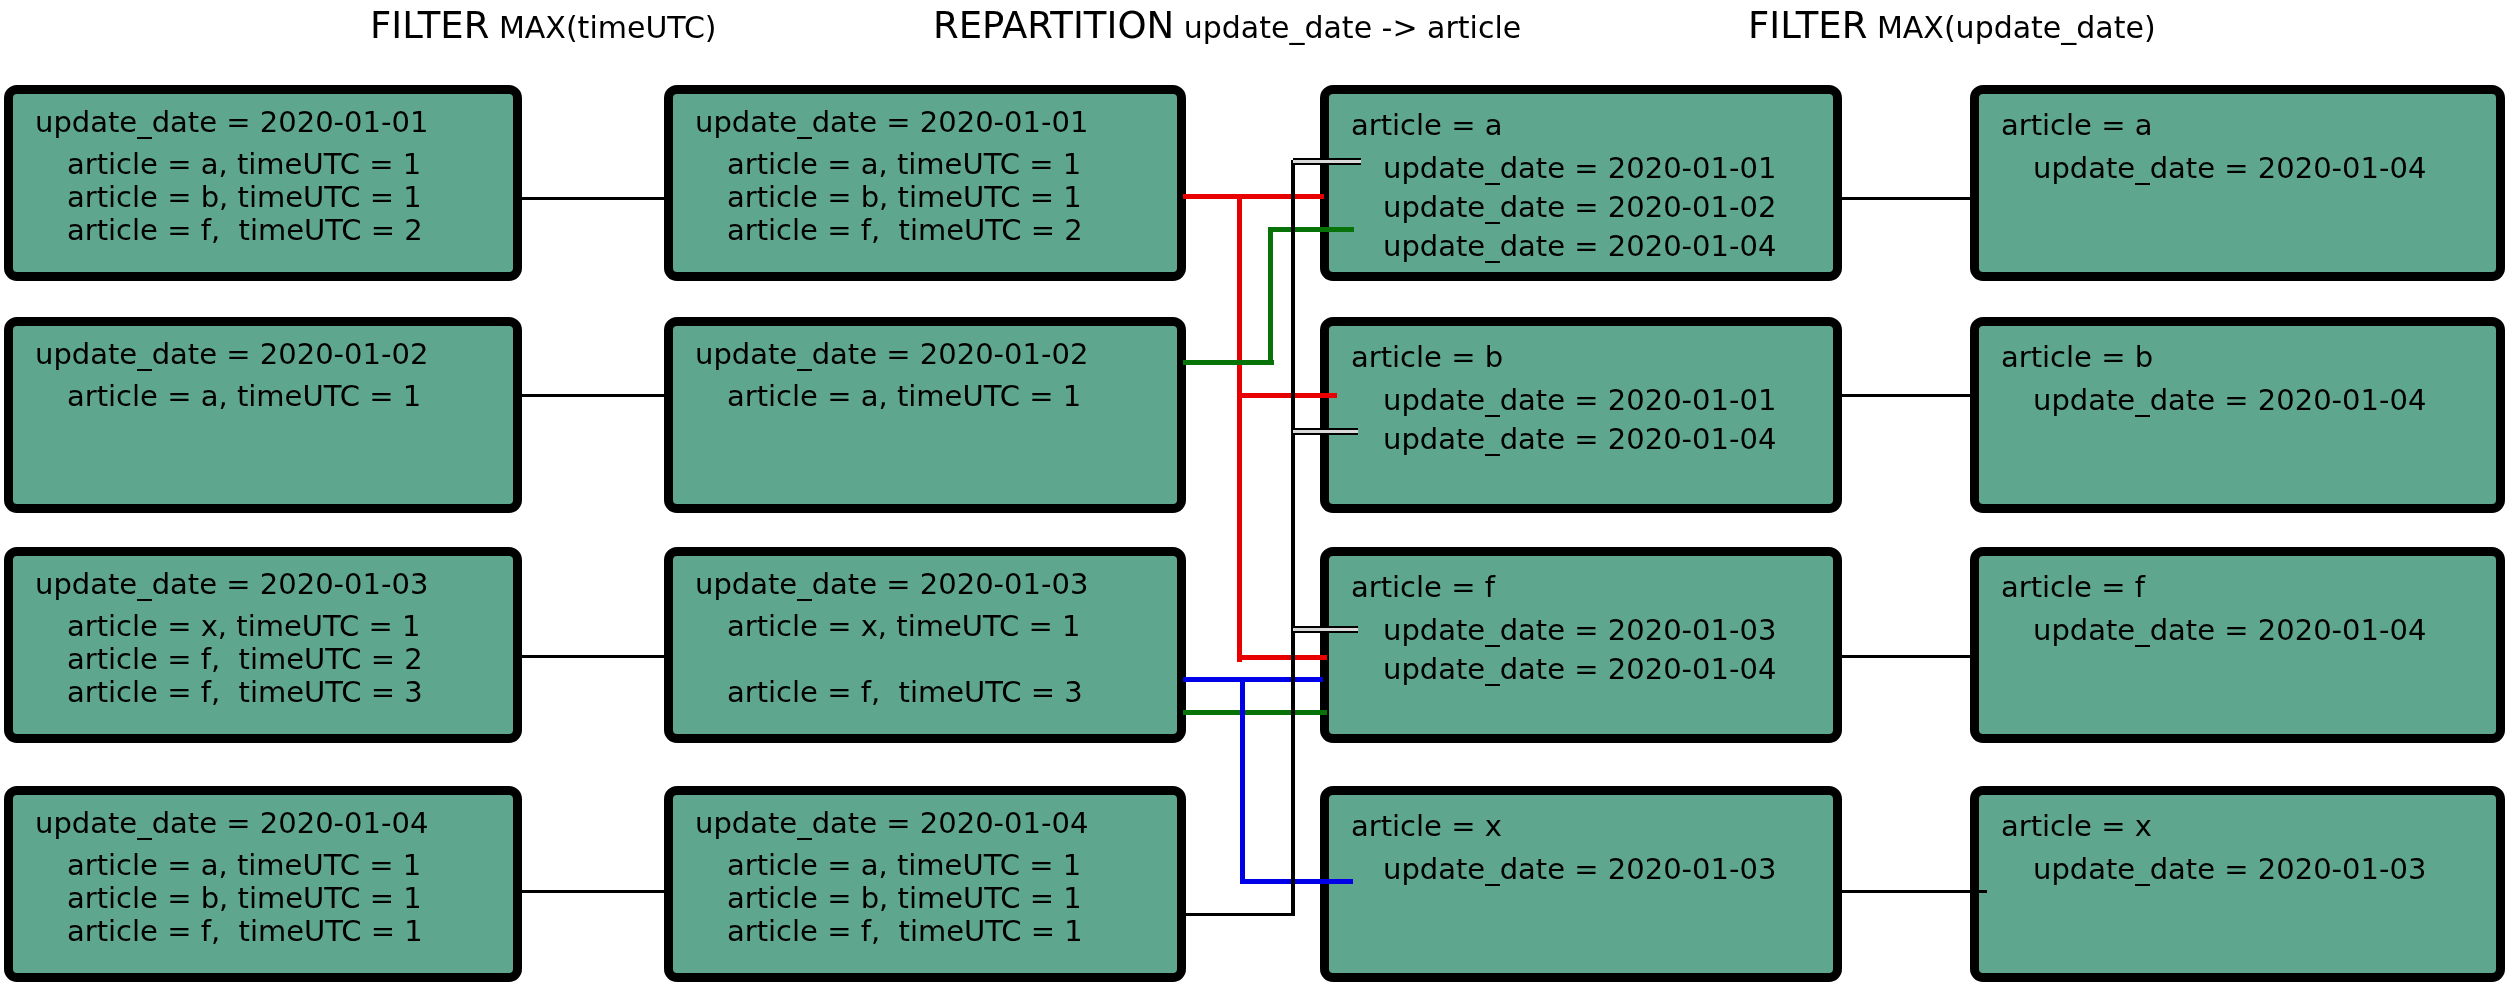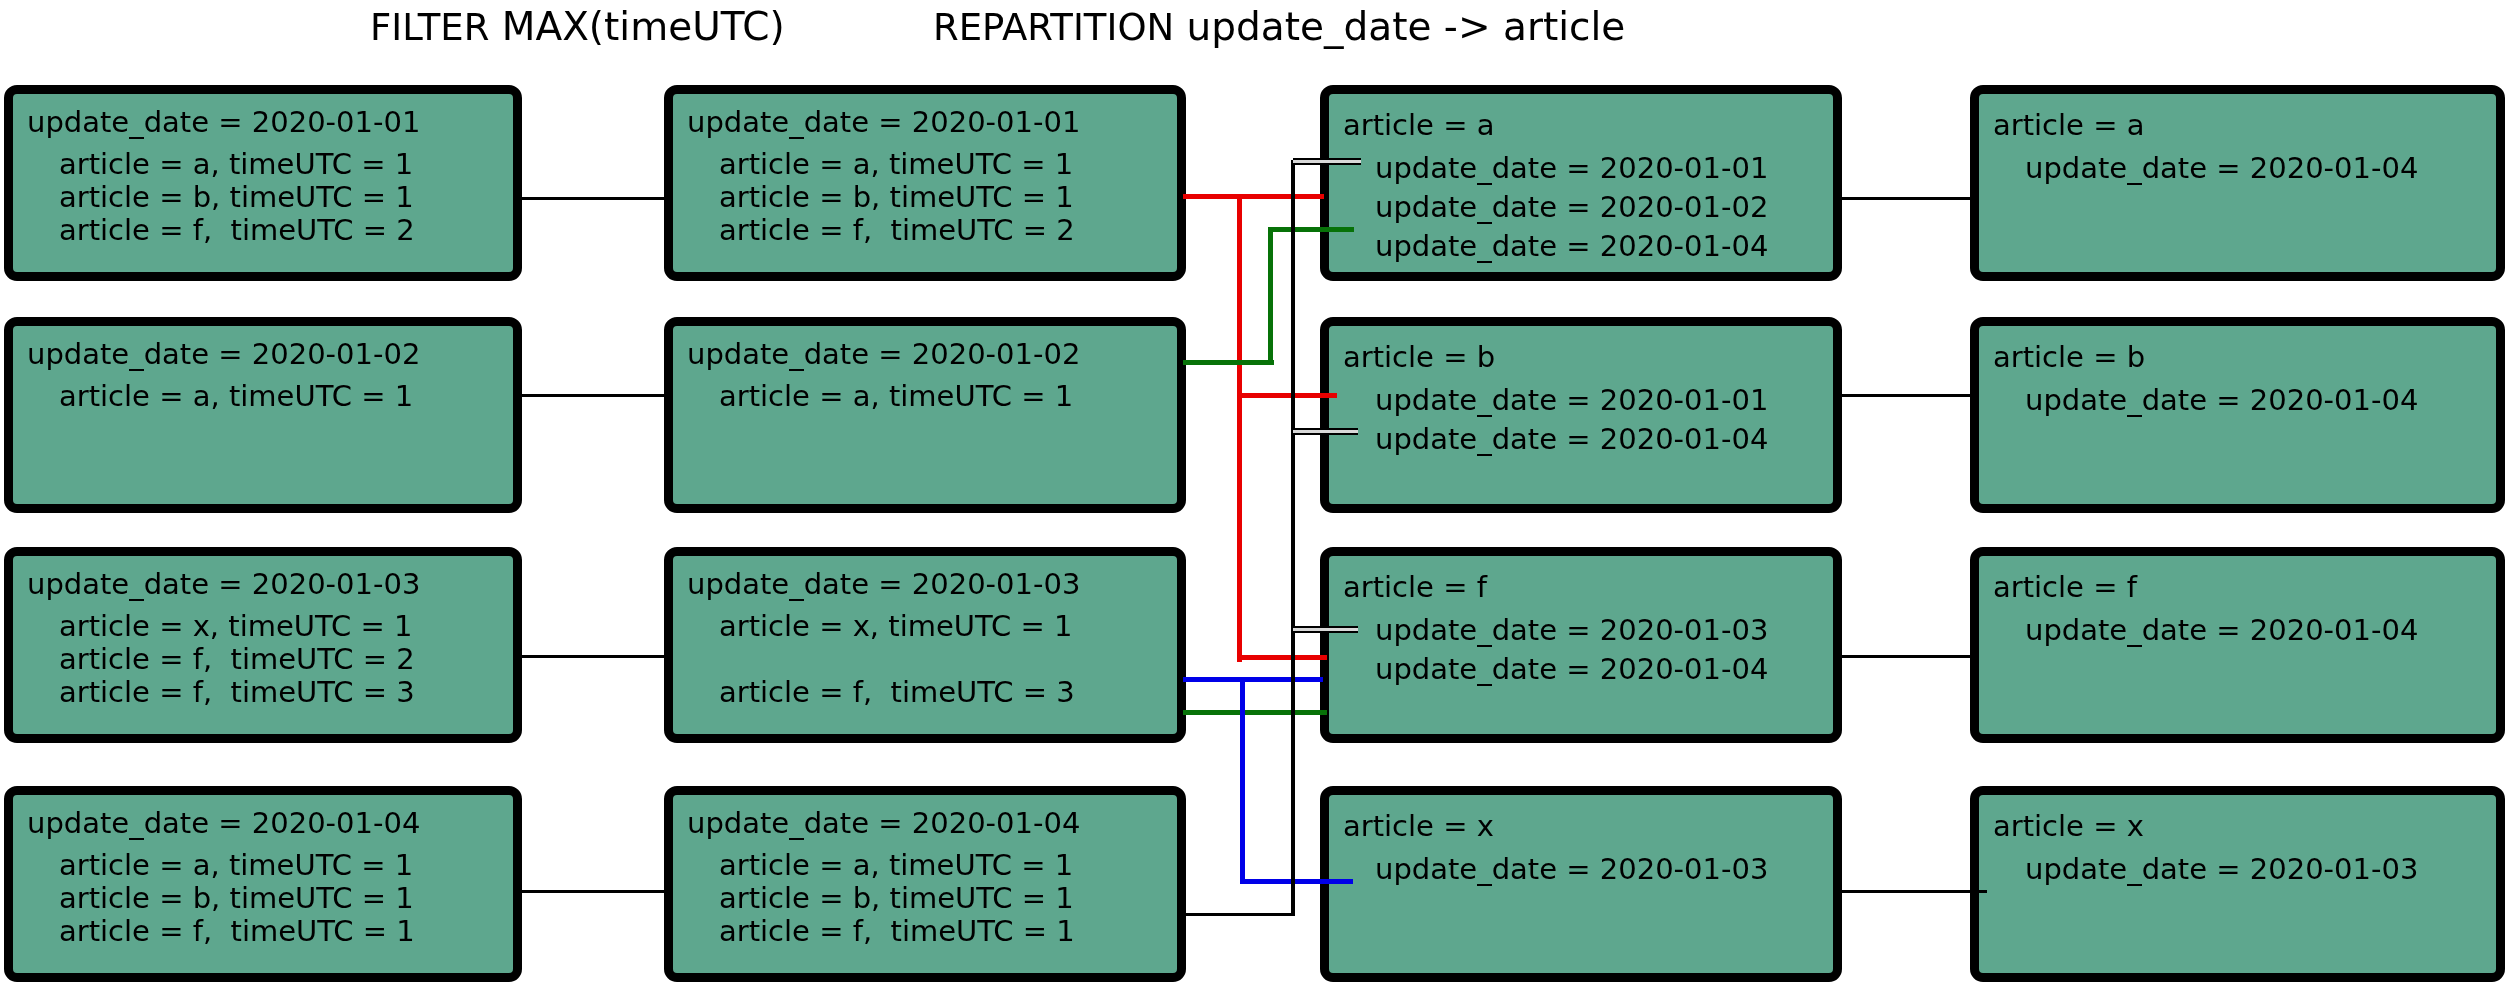--- a/index.html
+++ b/index.html
@@ -7,30 +7,30 @@
     position:relative;
     width:2510px;height:995px;
     background:#ffffff;
     font-family:"DejaVu Sans","Liberation Sans",sans-serif;
     color:#000;
     overflow:hidden;
   }
   
   .hdrline{position:absolute;top:4px;white-space:pre;}
   .hdrline .big{font-weight:normal;font-size:37px;letter-spacing:0px;}
-  .hdrline .sub{font-size:39px;}
+  .hdrline .sub{font-size:30px;}
   
   .node{
     position:absolute;
     box-sizing:border-box;
     height:196px;
     background:#5ea78e;
     border:9px solid #000;
     border-radius:13px;
-    padding:12px 6px 6px 14px;
+    padding:12px 6px 6px 22px;
   }
   .c1{left:4px;width:518px;}
   .c2{left:664px;width:522px;}
   .c3{left:1320px;width:522px;}
   .c4{left:1970px;width:535px;}
   .r1{top:85px;}
   .r2{top:317px;}
   .r3{top:547px;}
   .r4{top:786px;}
   .ln{white-space:pre;font-size:29px;}
@@ -50,20 +50,21 @@
     background:linear-gradient(to bottom,#000 0 2px,#d8d8d8 2px 5px,#000 5px 7px);
   }
 </style>
 </head>
 <body>
 
 <div class="canvas">
 
   <div class="hdrline" style="left:370px;"><span class="big">FILTER</span><span class="sub"> <span>MAX(timeUTC)</span></span></div>
   <div class="hdrline" style="left:933px;"><span class="big">REPARTITION</span><span class="sub"> <span>update_date -&gt; article</span></span></div>
+  <div class="hdrline" style="left:1748px;"><span class="big">FILTER</span><span class="sub"> <span>MAX(update_date)</span></span></div>
 
   <div class="node c1 r1 lh33">
     <div class="ln hdr">update_date = 2020-01-01</div>
     <div class="ln rw">article = a, timeUTC = 1</div>
     <div class="ln rw">article = b, timeUTC = 1</div>
     <div class="ln rw">article = f,  timeUTC = 2</div>
   </div>
   <div class="node c1 r2 lh33">
     <div class="ln hdr">update_date = 2020-01-02</div>
     <div class="ln rw">article = a, timeUTC = 1</div>

